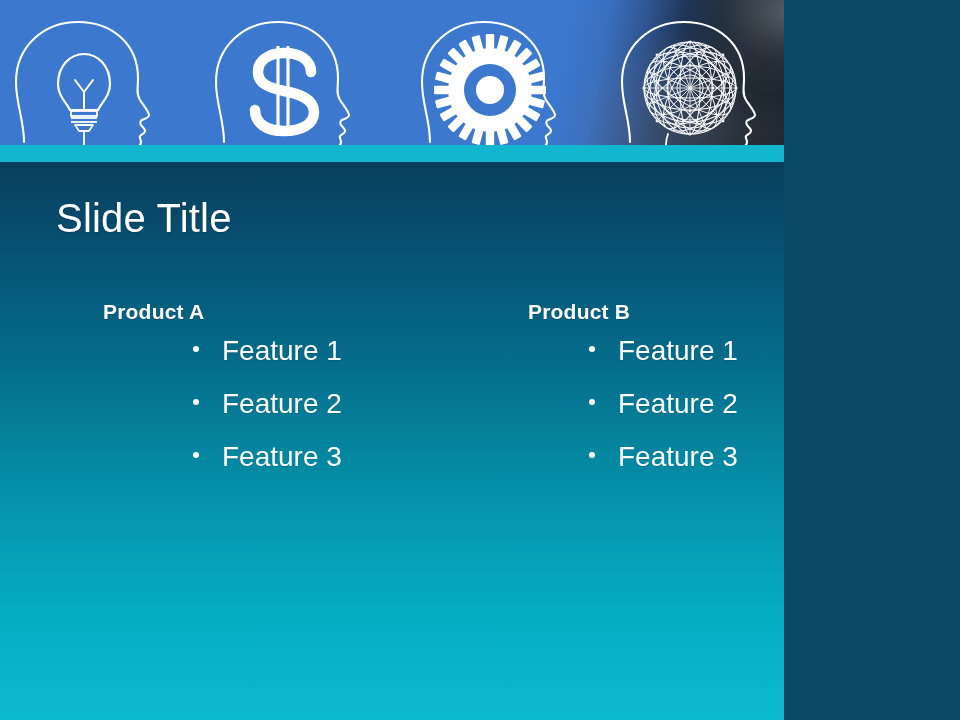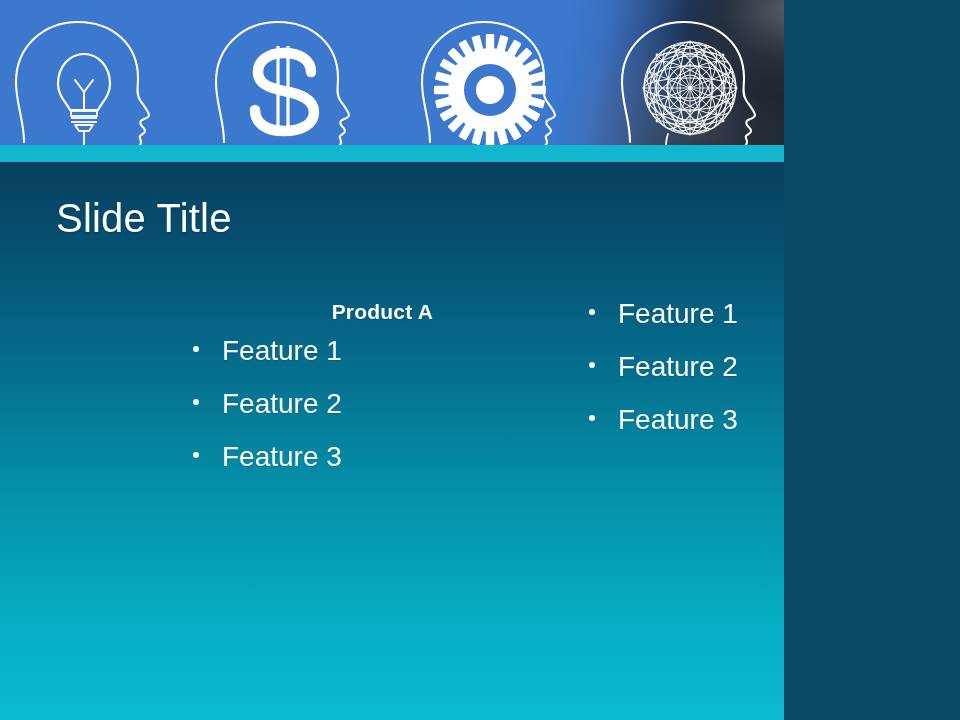--- a/index.html
+++ b/index.html
@@ -67,21 +67,21 @@
     letter-spacing:.2px;line-height:1.1;white-space:nowrap;
     text-shadow:0 1px 2px rgba(0,0,0,.18);
   }
 
   
   .columns{position:absolute;left:0;top:300px;width:960px;height:200px;}
   .col{position:absolute;top:0;width:330px;}
   .col-a{left:103px;}
   .col-b{left:528px;}
   .col-head{
-    text-align:right;font-size:21px;font-weight:bold;color:#ffffff;
+    text-align:left;font-size:21px;font-weight:bold;color:#ffffff;
     letter-spacing:.2px;margin:0 0 14px 0;line-height:1.1;
     text-shadow:0 1px 1px rgba(0,0,0,.15);
   }
   .col-a .col-head{padding-right:0;}
   .bullets{list-style:none;margin:0;padding:0;}
   .bullets li{
     position:relative;
     font-size:28px;font-weight:400;color:#ffffff;
     line-height:1.0;margin:0 0 25px 0;padding-left:119px;
     text-shadow:0 1px 1px rgba(0,0,0,.13);
@@ -356,20 +356,21 @@
           <span>Feature 2</span>
         </li>
         <li>
           <span class="dot"></span>
           <span>Feature 3</span>
         </li>
       </ul>
     </div>
 
     <div class="col col-b">
+      <div class="col-head">Product B</div>
       <ul class="bullets">
         <li>
           <span class="dot"></span>
           <span>Feature 1</span>
         </li>
         <li>
           <span class="dot"></span>
           <span>Feature 2</span>
         </li>
         <li>

